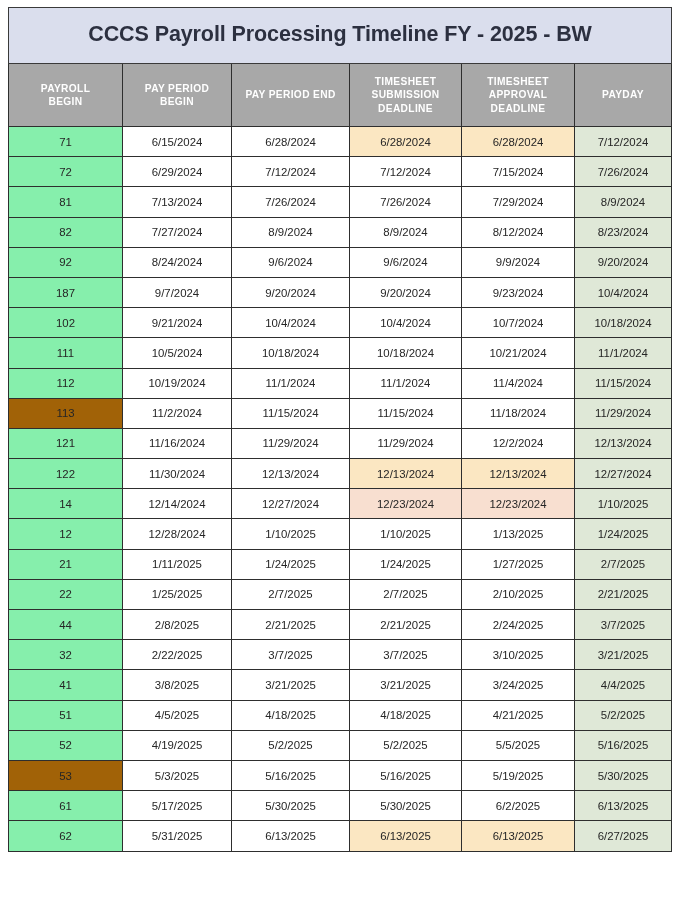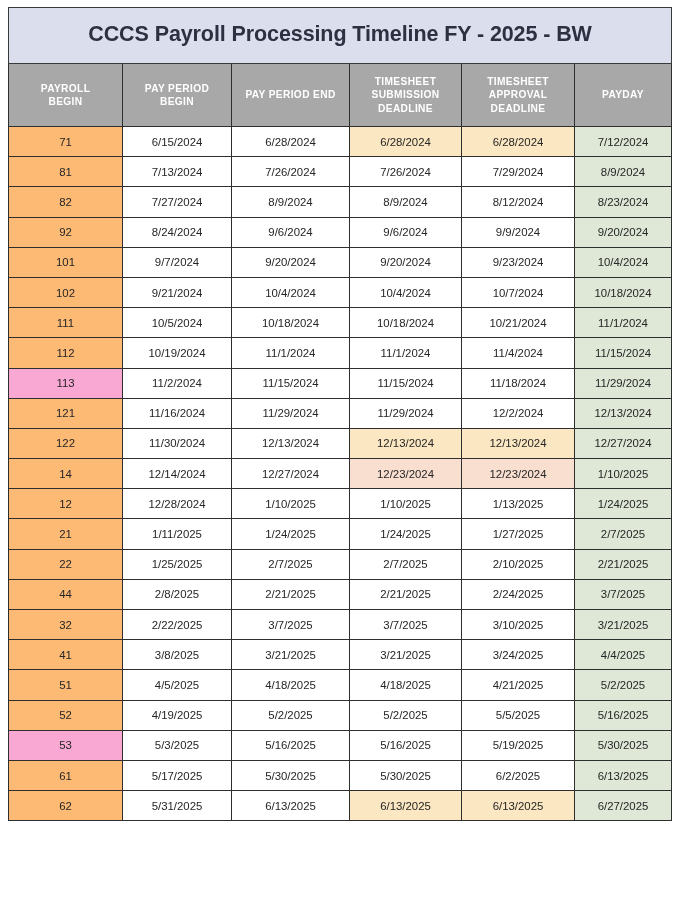--- a/index.html
+++ b/index.html
@@ -74,25 +74,25 @@
     padding: 0 3px;
     border: 1.4px solid #2e2e2e;
     border-top: none;
     background: #ffffff;
     color: #262626;
     white-space: nowrap;
   }
   td.cell + td.cell { border-left: none; }
 
   
-  td.col-num   { background: #fdba74; }
+  td.col-num   { background: #86efac; }
   td.col-pay   { background: #dfe8d7; }
   td.hl-yellow { background: #fbe7c2; }
   td.hl-peach  { background: #f8dfd0; }
-  td.hl-num    { background: #f9a8d4; }
+  td.hl-num    { background: #a16207; }
 </style>
 </head>
 <body>
 
 <div id="sheet">
   <table class="timeline">
     <colgroup>
       <col style="width:115px">
       <col style="width:109px">
       <col style="width:118px">
@@ -139,20 +139,28 @@
     <tbody id="table-body">
         <tr>
           <td class="cell col-num">71</td>
           <td class="cell">6/15/2024</td>
           <td class="cell">6/28/2024</td>
           <td class="cell hl-yellow">6/28/2024</td>
           <td class="cell hl-yellow">6/28/2024</td>
           <td class="cell col-pay">7/12/2024</td>
         </tr>
         <tr>
+          <td class="cell col-num">72</td>
+          <td class="cell">6/29/2024</td>
+          <td class="cell">7/12/2024</td>
+          <td class="cell">7/12/2024</td>
+          <td class="cell">7/15/2024</td>
+          <td class="cell col-pay">7/26/2024</td>
+        </tr>
+        <tr>
           <td class="cell col-num">81</td>
           <td class="cell">7/13/2024</td>
           <td class="cell">7/26/2024</td>
           <td class="cell">7/26/2024</td>
           <td class="cell">7/29/2024</td>
           <td class="cell col-pay">8/9/2024</td>
         </tr>
         <tr>
           <td class="cell col-num">82</td>
           <td class="cell">7/27/2024</td>
@@ -163,21 +171,21 @@
         </tr>
         <tr>
           <td class="cell col-num">92</td>
           <td class="cell">8/24/2024</td>
           <td class="cell">9/6/2024</td>
           <td class="cell">9/6/2024</td>
           <td class="cell">9/9/2024</td>
           <td class="cell col-pay">9/20/2024</td>
         </tr>
         <tr>
-          <td class="cell col-num">101</td>
+          <td class="cell col-num">187</td>
           <td class="cell">9/7/2024</td>
           <td class="cell">9/20/2024</td>
           <td class="cell">9/20/2024</td>
           <td class="cell">9/23/2024</td>
           <td class="cell col-pay">10/4/2024</td>
         </tr>
         <tr>
           <td class="cell col-num">102</td>
           <td class="cell">9/21/2024</td>
           <td class="cell">10/4/2024</td>

